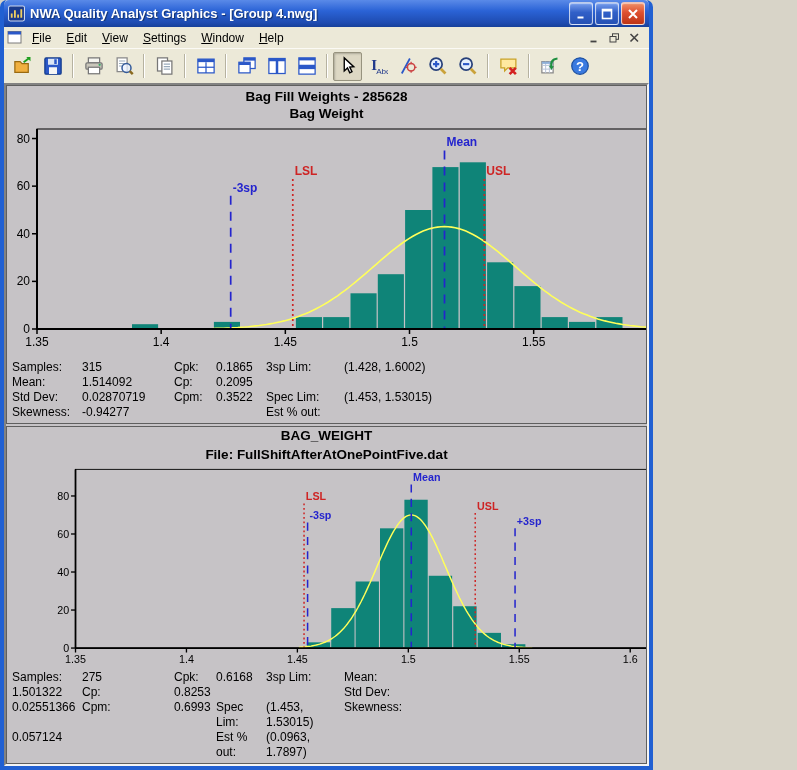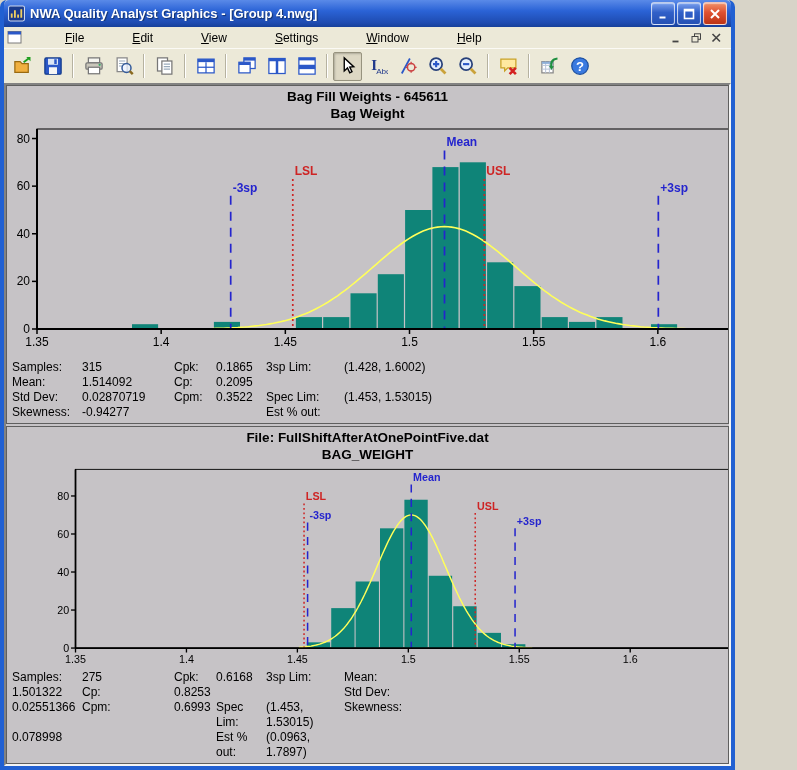--- a/index.html
+++ b/index.html
@@ -1,18 +1,18 @@
 <!DOCTYPE html>
 <html><head>
 <meta charset="utf-8">
 <style>
   html,body{margin:0;padding:0;}
   body{width:797px;height:770px;overflow:hidden;background:#d8d4c8;}
   .window{
-    width:735px;height:770px;box-sizing:border-box;
+    width:653px;height:770px;box-sizing:border-box;
     border-left:4px solid #2160d2;border-right:4px solid #2160d2;border-bottom:4px solid #2160d2;
     border-radius:7px 7px 0 0;
     display:flex;flex-direction:column;
     background:#ECE9D8;
     font-family:"Liberation Sans",sans-serif;
   }
   
   .titlebar{
     height:27px;flex:0 0 27px;
     background:linear-gradient(180deg,#5a8ae8 0%,#2b63d6 40%,#1e4bb0 85%,#16409a 100%);
@@ -26,21 +26,21 @@
     width:22px;height:21px;border-radius:3px;border:1px solid rgba(255,255,255,.7);
     display:flex;align-items:center;justify-content:center;
     background:linear-gradient(180deg,#7aa0ee,#3160c8 45%,#2450b4);
     box-shadow:inset 0 1px 1px rgba(255,255,255,.5);cursor:default;
   }
   .wb.close{background:linear-gradient(180deg,#f0926a,#df5030 45%,#bc3416);}
   
   .menubar{height:21px;flex:0 0 21px;display:flex;align-items:center;background:#ECE9D8;padding:0 3px;font-size:12px;color:#000;}
   .mdi-doc-icon{width:16px;height:15px;display:flex;margin-right:2px;}
   .menus{display:flex;}
-  .menu-item{padding:3px 8px 3px 7px;cursor:default;margin-left:33px;}
+  .menu-item{padding:3px 8px 3px 7px;cursor:default;}
   .mdi-controls{margin-left:auto;display:flex;gap:3px;padding-right:3px;}
   .mb{width:17px;height:15px;display:flex;align-items:center;justify-content:center;cursor:default;}
   
   .toolbar{height:32px;flex:0 0 32px;display:flex;align-items:center;padding:1px 4px;gap:1px;border-top:1px solid #fbfaf5;}
   .tbtn{width:27px;height:27px;display:flex;align-items:center;justify-content:center;border:1px solid transparent;border-radius:2px;cursor:default;}
   .tbtn.active{border:1px solid #97937f;background:#ddd8c4;box-shadow:inset 1px 1px 2px rgba(0,0,0,.22);}
   .tsep{width:0;height:24px;border-left:1px solid #b6b2a0;border-right:1px solid #ffffff;margin:0 4px;}
   
   .client{
     flex:1;min-height:0;background:#C6C3C6;
@@ -287,21 +287,21 @@
             <circle cx="8" cy="8" r="6.6" fill="#3a7ae0" stroke="#1c4fa0"></circle>
             <text x="8" y="12" font-size="10.5" font-weight="bold" fill="#fff" text-anchor="middle" font-family="Liberation Sans,sans-serif">?</text>
           </g>
         </svg>
       </span>
     </div>
 
   <div class="client">
 
     <section class="panel">
-      <div class="ctitle first">Bag Fill Weights - 645611</div>
+      <div class="ctitle first">Bag Fill Weights - 285628</div>
       <div class="ctitle">Bag Weight</div>
       <svg class="chart" width="783" height="230" viewBox="0 0 783 230">
           <rect x="30" y="6" width="745" height="200" fill="#C6C3C6" stroke="#000" stroke-width="1"></rect>
           <g>
             <rect x="125.0" y="201.2" width="26.1" height="4.8" fill="#0F8478"></rect>
             <rect x="206.9" y="198.9" width="26.1" height="7.1" fill="#0F8478"></rect>
             <rect x="288.9" y="194.1" width="26.1" height="11.9" fill="#0F8478"></rect>
             <rect x="316.2" y="194.1" width="26.1" height="11.9" fill="#0F8478"></rect>
             <rect x="343.5" y="170.3" width="26.1" height="35.7" fill="#0F8478"></rect>
             <rect x="370.8" y="151.2" width="26.1" height="54.8" fill="#0F8478"></rect>
@@ -374,22 +374,22 @@
           <div>(1.453, 1.53015)</div>
           <div>Skewness:</div>
           <div>-0.94277</div>
           <div></div>
           <div></div>
           <div>Est % out:</div>
         </div>
     </section>
 
     <section class="panel">
+      <div class="ctitle">BAG_WEIGHT</div>
       <div class="ctitle first">File: FullShiftAfterAtOnePointFive.dat</div>
-      <div class="ctitle">BAG_WEIGHT</div>
       <svg class="chart" width="783" height="230" viewBox="0 0 783 230">
           <rect x="30" y="6" width="745" height="200" fill="#C6C3C6" stroke="#000" stroke-width="1"></rect>
           <g>
             <rect x="288.9" y="199.6" width="26.1" height="6.4" fill="#0F8478"></rect>
             <rect x="316.2" y="161.3" width="26.1" height="44.7" fill="#0F8478"></rect>
             <rect x="343.5" y="131.5" width="26.1" height="74.5" fill="#0F8478"></rect>
             <rect x="370.8" y="72.0" width="26.1" height="134.0" fill="#0F8478"></rect>
             <rect x="398.1" y="40.0" width="26.1" height="166.0" fill="#0F8478"></rect>
             <rect x="425.4" y="125.1" width="26.1" height="80.9" fill="#0F8478"></rect>
             <rect x="452.8" y="159.2" width="26.1" height="46.8" fill="#0F8478"></rect>
@@ -446,21 +446,21 @@
           <div>0.8253</div>
           <div></div>
           <div></div>
           <div>Std Dev:</div>
           <div>0.02551366</div>
           <div>Cpm:</div>
           <div>0.6993</div>
           <div>Spec Lim:</div>
           <div>(1.453, 1.53015)</div>
           <div>Skewness:</div>
-          <div>0.078998</div>
+          <div>0.057124</div>
           <div></div>
           <div></div>
           <div>Est % out:</div>
           <div>(0.0963, 1.7897)</div>
         </div>
     </section>
 
   </div>
 </div>
 

